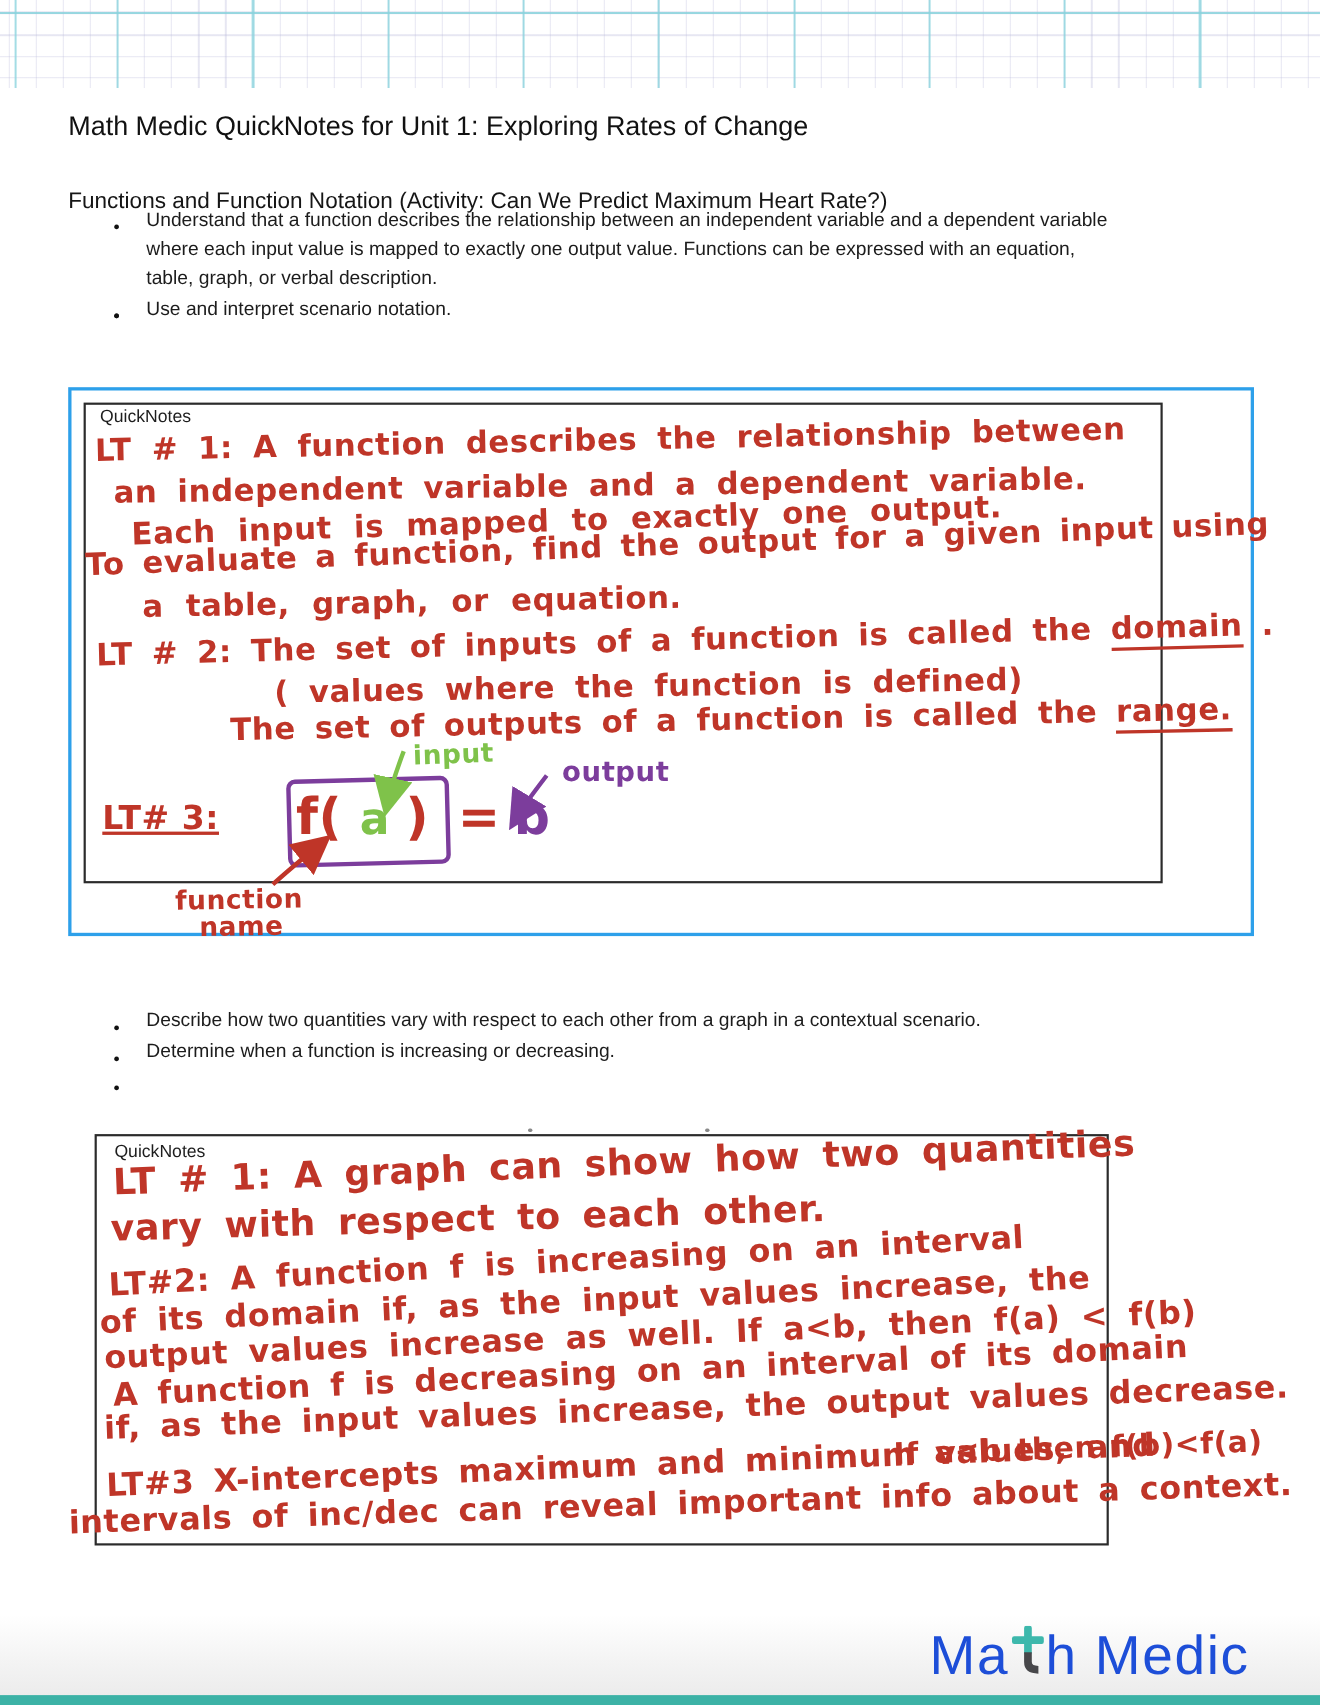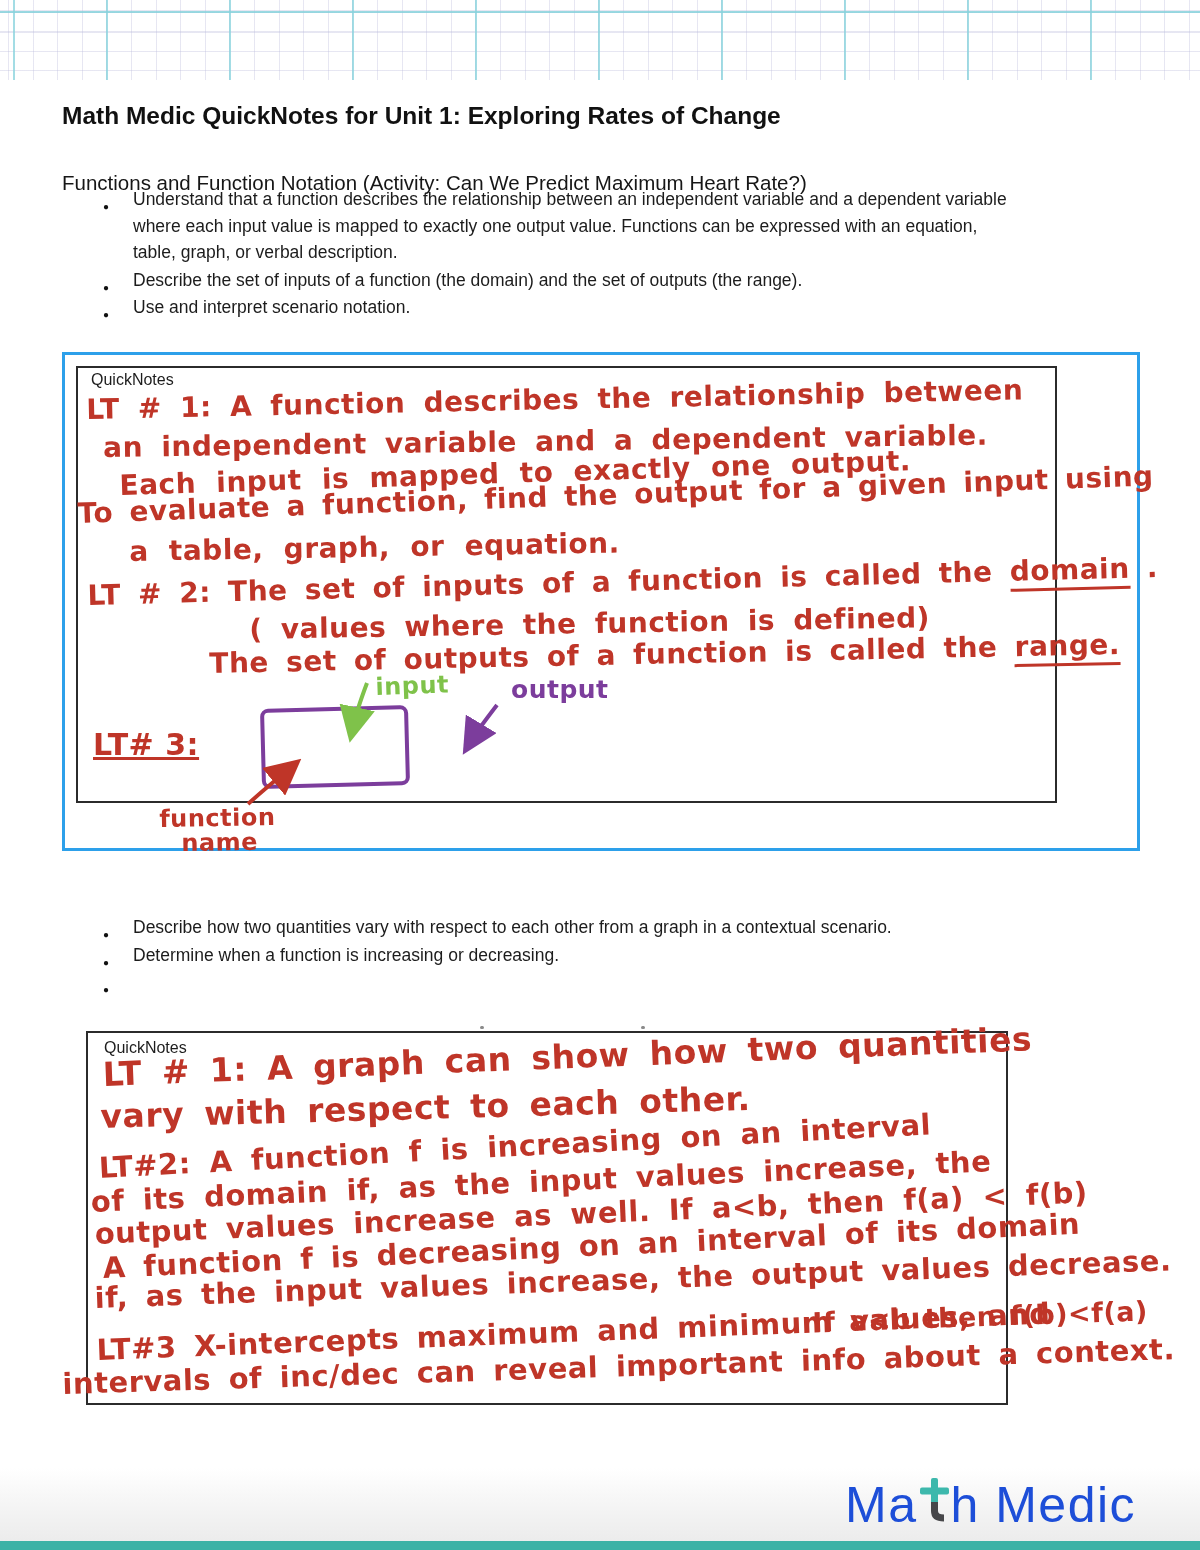--- a/index.html
+++ b/index.html
@@ -9,21 +9,21 @@
   
   .grid-header{position:absolute;top:0;left:0;width:1200px;height:80px;
     background-image:
       linear-gradient(to bottom, transparent 11px, rgba(136,210,220,.85) 11px, rgba(136,210,220,.85) 13px, transparent 13px),
       repeating-linear-gradient(to right, rgba(140,212,222,.8) 0 2px, transparent 2px 123px),
       repeating-linear-gradient(to right, rgba(185,185,218,.35) 0 1px, transparent 1px 24.6px),
       repeating-linear-gradient(to bottom, rgba(185,185,218,.35) 0 1px, transparent 1px 19.5px);
     background-position:0 0,106px 0,8px 0,0 12px;}
 
   
-  .title{position:absolute;left:62px;top:86px;font-size:24.5px;font-weight:700;color:#111;}
+  .title{position:absolute;left:62px;top:86px;font-size:24.5px;font-weight:400;color:#111;}
   .sec-heading{position:absolute;left:62px;font-size:20.5px;font-weight:400;color:#161616;}
   .bullets{position:absolute;left:62px;width:946px;margin:0;padding:0;list-style:none;}
   .bullets li{position:relative;padding-left:71px;font-size:17.5px;line-height:26.5px;margin-bottom:1px;color:#1c1c1c;}
   .dot{position:absolute;left:41px;top:8px;font-size:10px;color:#111;}
 
   
   .bluebox{position:absolute;left:62px;top:352px;width:1078px;height:499px;border:3px solid #2da0ea;box-sizing:border-box;}
   .blackbox{position:absolute;left:11px;top:11px;width:981px;height:437px;border:2px solid #2b2b2b;box-sizing:border-box;background:transparent;}
   .qn-label{position:absolute;font-size:16px;color:#1d1d1d;font-family:"Liberation Sans",sans-serif;}
   .box2{position:absolute;left:86px;top:1031px;width:922px;height:374px;border:2px solid #2b2b2b;box-sizing:border-box;}
@@ -60,21 +60,20 @@
   <h1 class="title">Math Medic QuickNotes for Unit 1: Exploring Rates of Change</h1>
 
   <h2 class="sec-heading" style="top:154px;">Functions and Function Notation (Activity: Can We Predict Maximum Heart Rate?)</h2>
   <ul class="bullets" style="top:186px;">
     <li>
       <span class="dot">●</span>
       <span>Understand that a function describes the relationship between an independent variable and a dependent variable where each input value is mapped to exactly one output value. Functions can be expressed with an equation, table, graph, or verbal description.</span>
     </li>
     <li>
       <span class="dot">●</span>
-      <span>Describe the set of inputs of a function (the domain) and the set of outputs (the range).</span>
     </li>
     <li>
       <span class="dot">●</span>
       <span>Use and interpret scenario notation.</span>
     </li>
   </ul>
 
   <div class="bluebox">
     <div class="blackbox"></div>
     <div class="qn-label" style="left:26px;top:16px;">QuickNotes</div>
@@ -83,24 +82,25 @@
     <div class="hw" style="left:38px;top:76px;font-size:28px;word-spacing:8px;transform:rotate(-0.8deg);">an independent variable and a dependent variable.</div>
     <div class="hw" style="left:54px;top:114px;font-size:28px;word-spacing:10px;transform:rotate(-1.8deg);">Each input is mapped to exactly one output.</div>
     <div class="hw" style="left:12px;top:142px;font-size:28px;word-spacing:6px;transform:rotate(-2deg);">To evaluate a function, find the output for a given input using</div>
     <div class="hw" style="left:64px;top:180px;font-size:28px;word-spacing:10px;transform:rotate(-1deg);">a table, graph, or equation.</div>
 
     <div class="hw" style="left:22px;top:224px;font-size:28px;word-spacing:7px;transform:rotate(-1.5deg);"><span>LT # 2: The set of inputs of a function is called the </span><span class="u">domain</span><span> .</span></div>
     <div class="hw" style="left:184px;top:258px;font-size:28px;word-spacing:8px;transform:rotate(-1deg);">( values where the function is defined)</div>
     <div class="hw" style="left:144px;top:292px;font-size:28px;word-spacing:7px;transform:rotate(-1.2deg);"><span>The set of outputs of a function is called the </span><span class="u">range.</span></div>
 
     <div class="hw green" style="left:310px;top:318px;font-size:24px;transform:rotate(-2deg);">input</div>
-    <div class="hw purple" style="left:446px;top:320px;font-size:25px;">output</div>
+    <div class="hw purple" style="left:446px;top:332px;font-size:25px;">output</div>
     <div class="hw" style="left:28px;top:372px;font-size:30px;text-decoration:underline;">LT# 3:</div>
 
     <div class="purple-rect"></div>
+    <div class="hw formula" style="left:204px;top:358px;"><span>f(</span><span class="green" style="margin-left:16px;font-size:40px;">a</span><span style="margin-left:14px;">)</span><span style="margin-left:26px;">=</span><span class="purple" style="margin-left:12px;">b</span></div>
 
     <div class="hw" style="left:94px;top:450px;font-size:24px;transform:rotate(-1deg);">function</div>
     <div class="hw" style="left:116px;top:474px;font-size:24px;transform:rotate(-1deg);">name</div>
 
     <svg class="overlay" width="1078" height="499" viewBox="0 0 1078 499">
       <defs>
         <marker id="ah-g" markerWidth="9" markerHeight="9" refX="5" refY="4.5" orient="auto">
             <path d="M0,0 L9,4.5 L0,9 z" fill="#7fc24a"></path>
           </marker>
         <marker id="ah-p" markerWidth="9" markerHeight="9" refX="5" refY="4.5" orient="auto">

